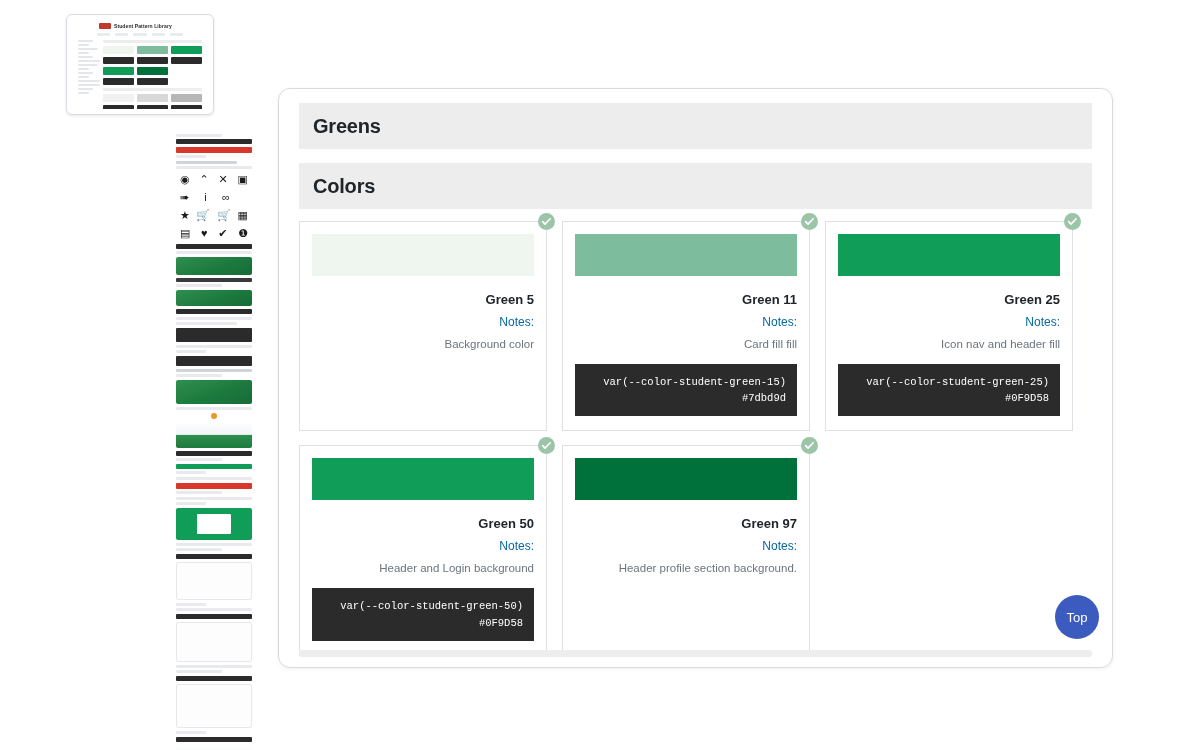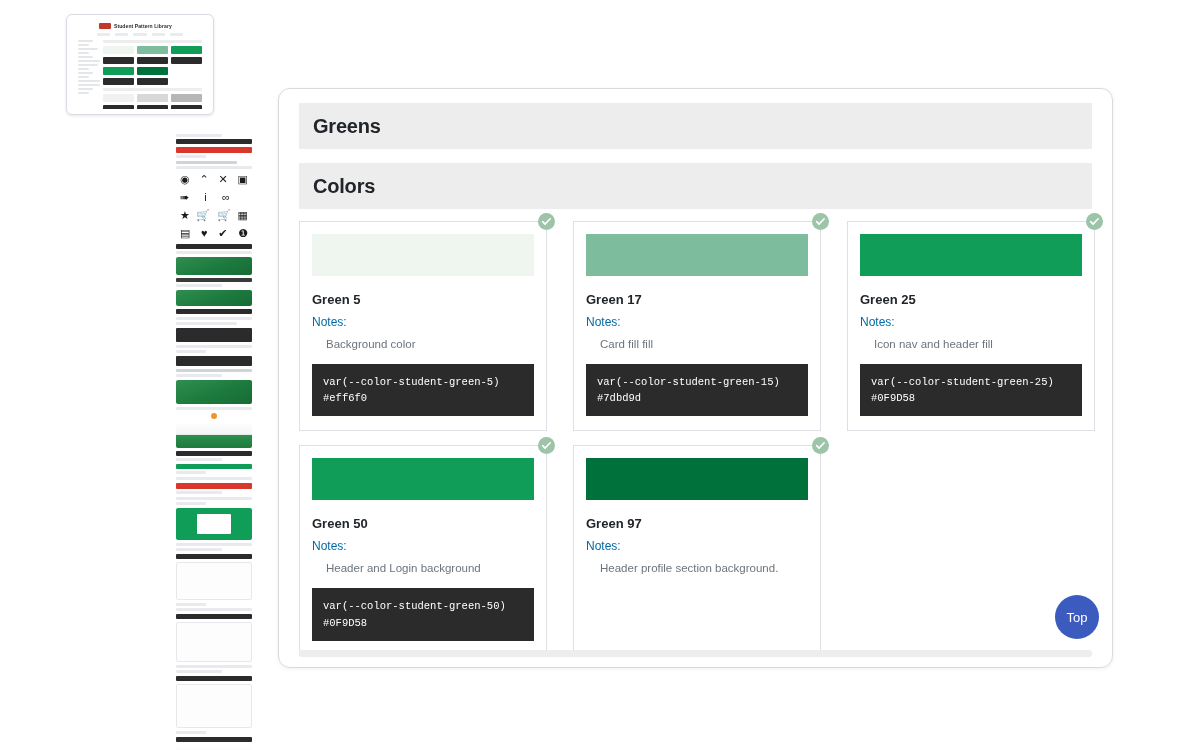--- a/index.html
+++ b/index.html
@@ -105,21 +105,22 @@
   }
   .section-bar.sub { margin-bottom: 14px; }
   .section-title {
     font-size: 20px; font-weight: bold; color: #212529;
     letter-spacing: -.2px;
   }
 
   .card-grid {
     display: grid;
     grid-template-columns: repeat(3, 248px);
-    gap: 14px 26px;
+    gap: 14px 15px;
+    text-align: right;
   }
   .swatch-card {
     position: relative;
     background: #ffffff;
     border: 1px solid #dde1e5;
     padding: 12px 12px 14px 12px;
   }
   .badge {
     position: absolute;
     right: -9px; top: -9px;
@@ -435,36 +436,32 @@
         <span>
           <svg viewBox="0 0 12 12">
               <path d="M1.8 6.2 L4.4 8.8 L10 3" fill="none" stroke="#ffffff" stroke-width="1.8" stroke-linecap="round" stroke-linejoin="round"></path>
             </svg>
         </span>
       </div>
       <div class="swatch" style="background:#eff6f0"></div>
       <div class="card-name">Green 5</div>
       <div class="notes-label">Notes:</div>
       <div class="notes-text">Background color</div>
-      <div class="code-block">
-        <div>var(--color-student-green-5)</div>
-        <div>#eff6f0</div>
-      </div>
     </div>
 
     <div class="swatch-card">
       <div class="badge">
         <span>
           <svg viewBox="0 0 12 12">
               <path d="M1.8 6.2 L4.4 8.8 L10 3" fill="none" stroke="#ffffff" stroke-width="1.8" stroke-linecap="round" stroke-linejoin="round"></path>
             </svg>
         </span>
       </div>
       <div class="swatch" style="background:#7dbd9d"></div>
-      <div class="card-name">Green 17</div>
+      <div class="card-name">Green 11</div>
       <div class="notes-label">Notes:</div>
       <div class="notes-text">Card fill fill</div>
       <div class="code-block">
         <div>var(--color-student-green-15)</div>
         <div>#7dbd9d</div>
       </div>
     </div>
 
     <div class="swatch-card">
       <div class="badge">

